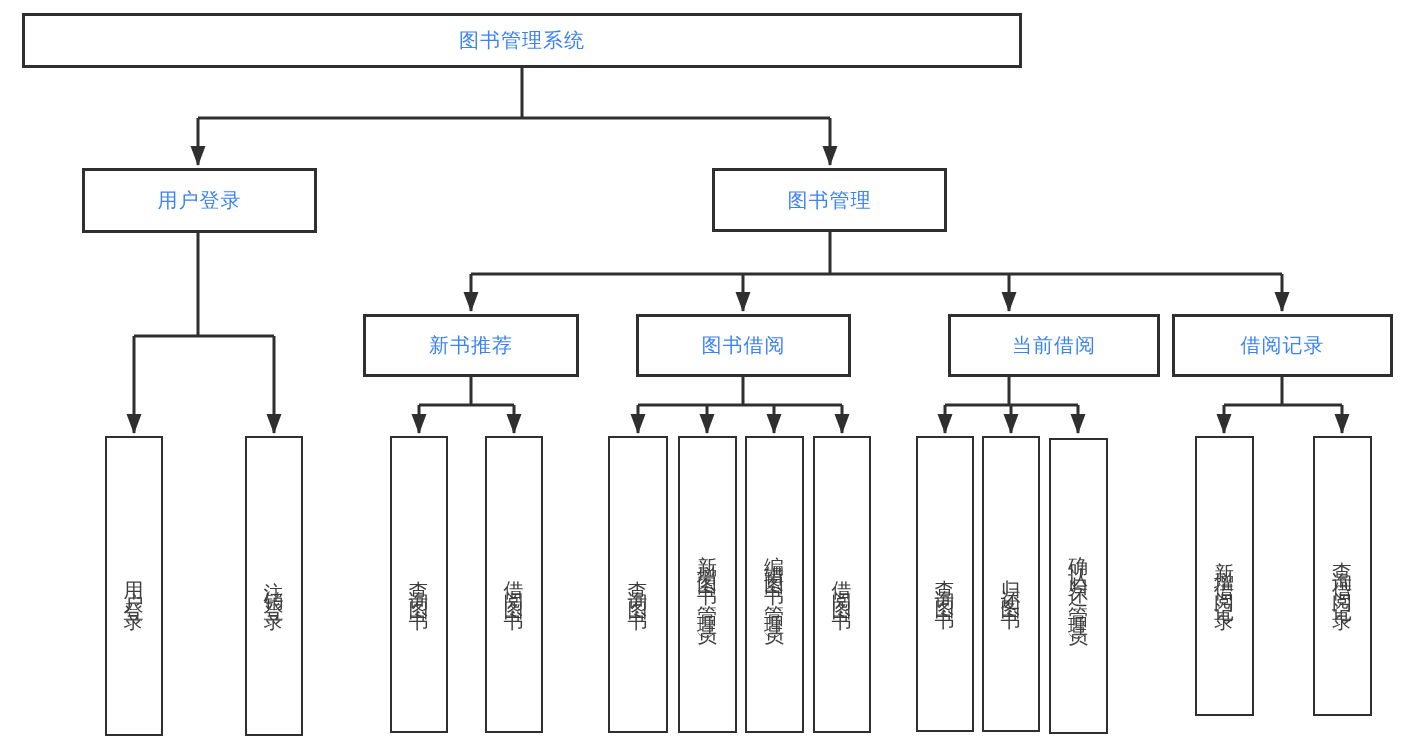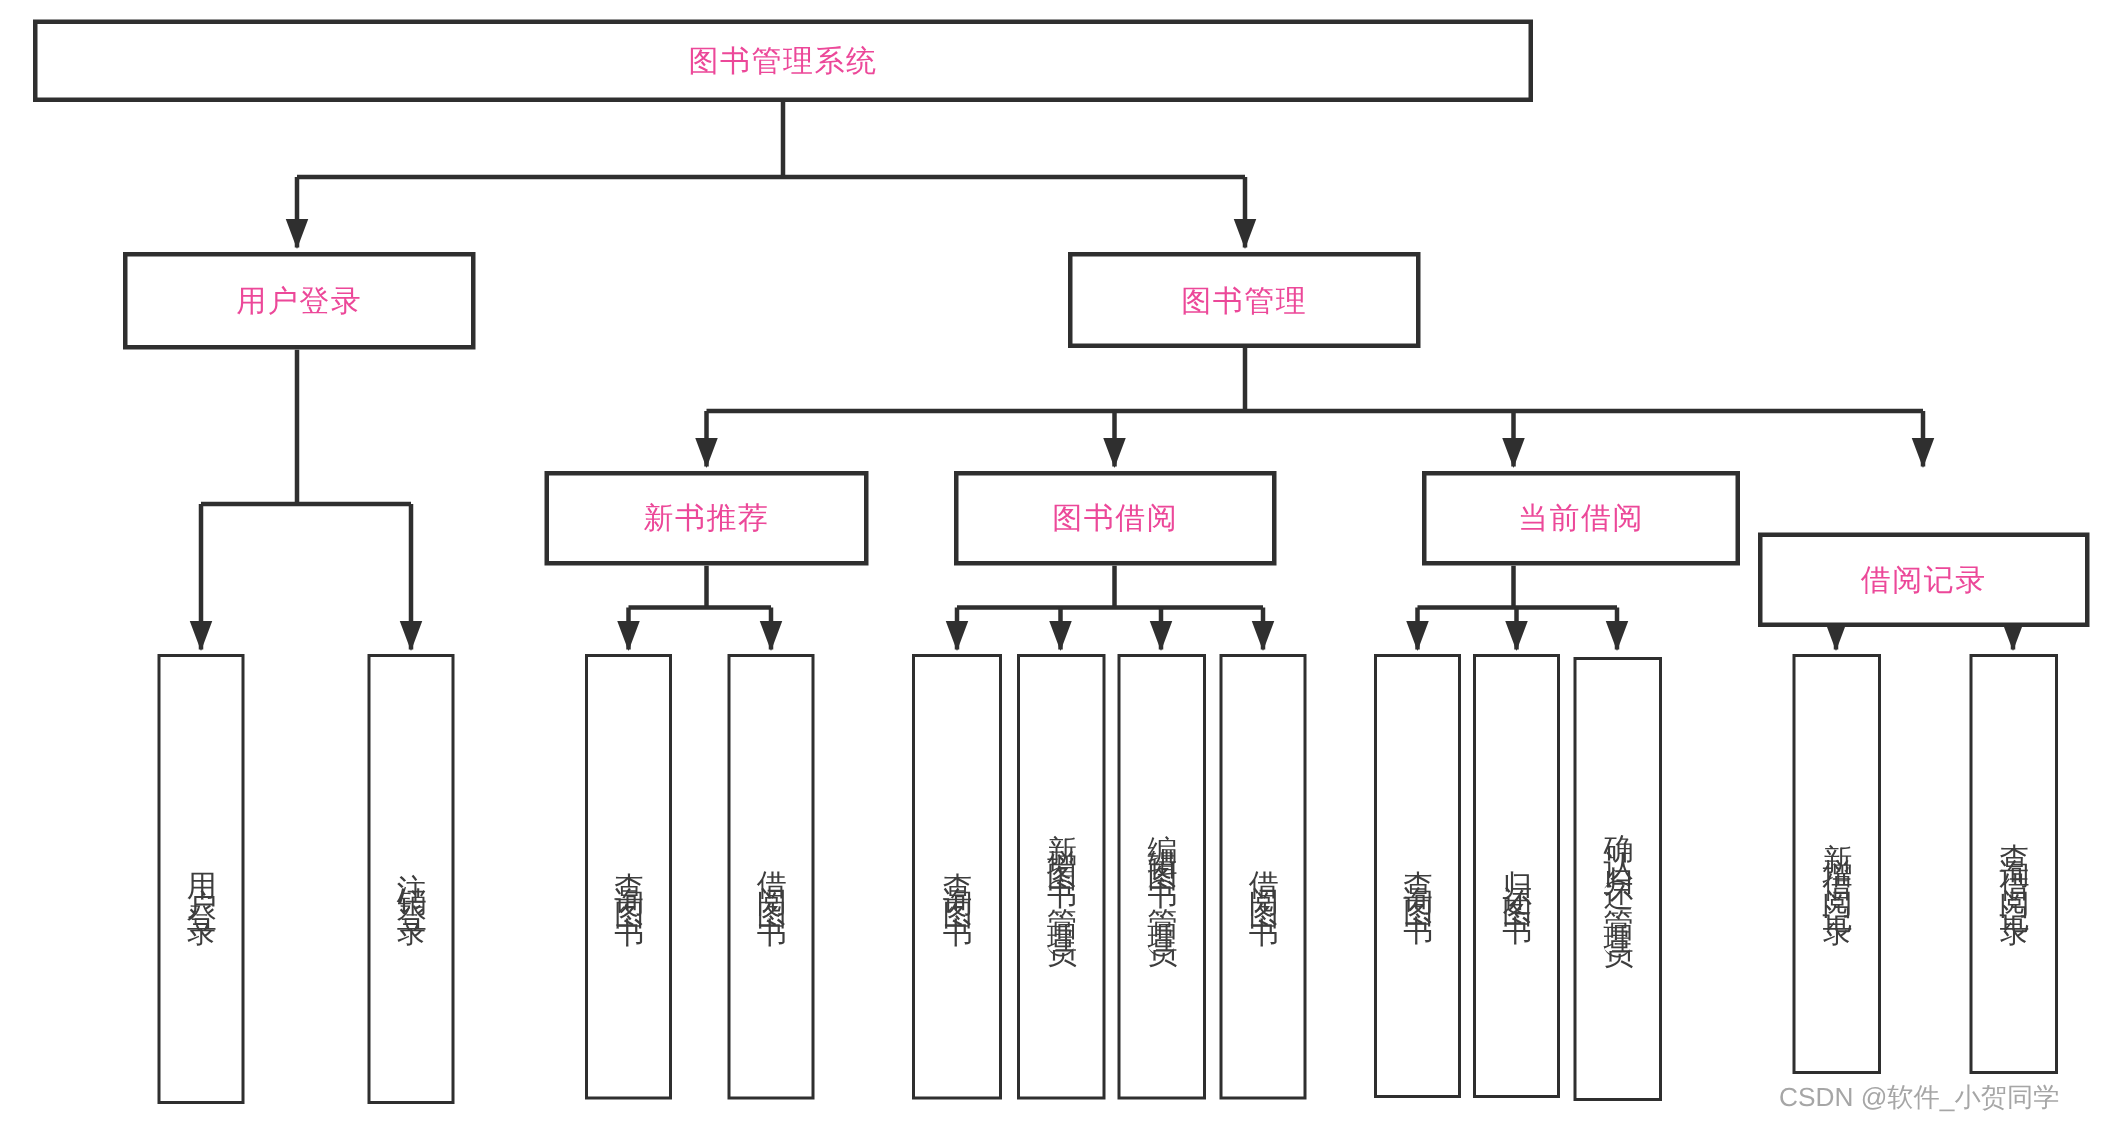--- a/index.html
+++ b/index.html
@@ -14,21 +14,21 @@
   .box{
     position:absolute;
     background:#ffffff;
     border:3px solid #2f2f2f;
     box-sizing:border-box;
     display:flex;align-items:center;justify-content:center;
     z-index:2;
   }
   .box.leaf{border-width:2.5px;}
   .hlabel{
-    font-size:20px;color:#ec4899;letter-spacing:1px;white-space:nowrap;
+    font-size:20px;color:#3b82f6;letter-spacing:1px;white-space:nowrap;
   }
   .vlabel{
     writing-mode:vertical-rl;
     text-orientation:mixed;
     font-size:20px;color:#3d3d3d;
     letter-spacing:10px;
     line-height:1;
     white-space:nowrap;
   }
   .watermark{
@@ -108,21 +108,21 @@
 
   <div class="box" style="left:636px;top:314px;width:215px;height:63px;">
     <span class="hlabel">图书借阅</span>
   </div>
   <div class="box" style="left:363px;top:314px;width:216px;height:63px;">
     <span class="hlabel">新书推荐</span>
   </div>
   <div class="box" style="left:903px;top:314px;width:212px;height:63px;margin-left:45px;">
     <span class="hlabel">当前借阅</span>
   </div>
-  <div class="box" style="left:1172px;top:314px;width:221px;height:63px;margin-top:41px;">
+  <div class="box" style="left:1172px;top:314px;width:221px;height:63px;">
     <span class="hlabel">借阅记录</span>
   </div>
 
   <div class="box leaf" style="left:105px;top:436px;width:58px;height:300px;">
     <span class="vlabel">用户登录</span>
   </div>
   <div class="box leaf" style="left:245px;top:436px;width:58px;height:300px;">
     <span class="vlabel">注销登录</span>
   </div>
 
@@ -156,14 +156,13 @@
     <span class="vlabel">确认归还（管理员）</span>
   </div>
 
   <div class="box leaf" style="left:1195px;top:436px;width:59px;height:280px;">
     <span class="vlabel">新增借阅记录</span>
   </div>
   <div class="box leaf" style="left:1313px;top:436px;width:59px;height:280px;">
     <span class="vlabel">查询借阅记录</span>
   </div>
 
-  <div class="watermark">CSDN @软件_小贺同学</div>
 </div>
 
 </body></html>

